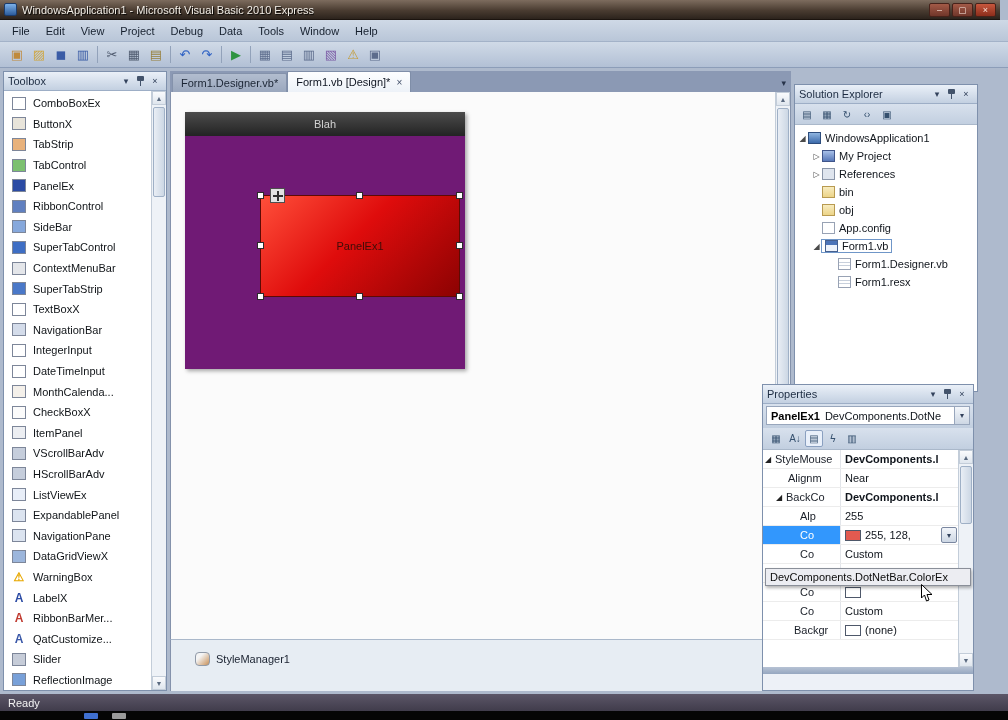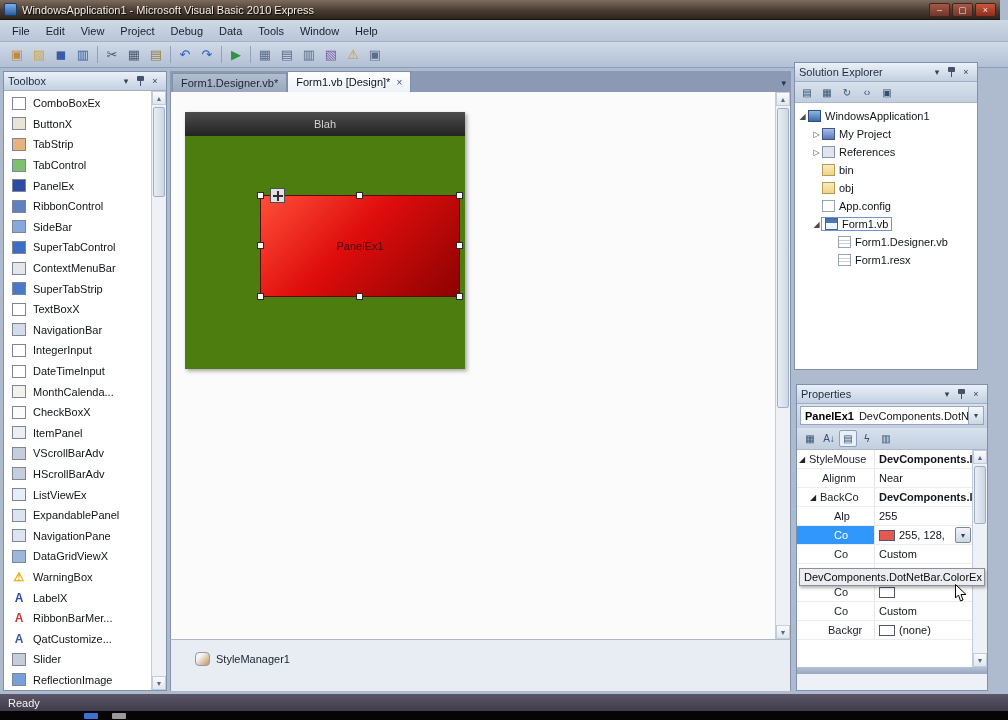--- a/index.html
+++ b/index.html
@@ -49,57 +49,57 @@
   .doc{position:absolute;left:170px;top:71px;width:621px;height:620px;display:flex;flex-direction:column}
   .tabstrip{height:21px;flex:none;background:#8b99b4;display:flex;align-items:flex-end;padding-left:2px;position:relative}
   .tab{height:19px;padding:0 8px;display:flex;align-items:center;gap:6px;white-space:nowrap}
   .tab.inactive{background:linear-gradient(#b2bdcf,#9aa7bd);color:#1b2534;border:1px solid #8492ab;border-bottom:none;border-radius:2px 2px 0 0}
   .tab.active{height:21px;background:linear-gradient(#fdfeff,#edf2f8);color:#0d1420;border:1px solid #7f8ea8;border-bottom:none;border-radius:2px 2px 0 0}
   .tab-close{font-size:10px;color:#42506a}
   .strip-caret{position:absolute;right:5px;bottom:4px;font-size:9px;color:#273349}
   .doc-body{flex:1;background:#fbfbfb;position:relative;border-left:1px solid #8492ab;border-right:1px solid #8492ab}
 
   
-  .design-form{position:absolute;left:14px;top:20px;width:280px;height:257px;background:#4d7c0f;box-shadow:2px 2px 4px rgba(0,0,0,.35)}
+  .design-form{position:absolute;left:14px;top:20px;width:280px;height:257px;background:#701a75;box-shadow:2px 2px 4px rgba(0,0,0,.35)}
   .form-title{height:24px;background:linear-gradient(#4c4c4c,#232323);color:#d2d2d2;text-align:center;line-height:24px}
   .red-panel{position:absolute;left:75px;top:83px;width:200px;height:102px;background:linear-gradient(135deg,#ff4f3a 0%,#df0c0c 45%,#8c0202 100%);border:1px solid #5e0a04;display:flex;align-items:center;justify-content:center;color:#3f0d08}
   .hnd{position:absolute;width:7px;height:7px;background:#fff;border:1px solid #2b2b2b;z-index:3}
   .h-tl{left:-4px;top:-4px}.h-tm{left:50%;margin-left:-4px;top:-4px}.h-tr{right:-4px;top:-4px}
   .h-ml{left:-4px;top:50%;margin-top:-4px}.h-mr{right:-4px;top:50%;margin-top:-4px}
   .h-bl{left:-4px;bottom:-4px}.h-bm{left:50%;margin-left:-4px;bottom:-4px}.h-br{right:-4px;bottom:-4px}
   .move-h{position:absolute;left:9px;top:-8px;width:15px;height:15px;background:#e2e2e2;border:1px solid #4e4e4e;z-index:4}
   .move-h::before{content:"";position:absolute;left:6px;top:2px;width:2px;height:10px;background:#2e2e2e}
   .move-h::after{content:"";position:absolute;top:6px;left:2px;height:2px;width:10px;background:#2e2e2e}
 
   
   .tray{height:52px;flex:none;background:#e7edf3;border-top:1px solid #aab8ca;border-left:1px solid #8492ab;border-right:1px solid #8492ab;padding:12px 0 0 24px}
   .tray-item{display:inline-flex;align-items:center;gap:6px;color:#1a2230}
   .tray-ic{width:15px;height:14px;border:1px solid #909aa8;border-radius:4px;background:linear-gradient(135deg,#f4f4f4 30%,#c89058)}
 
   
-  .solexp{left:794px;top:62px;width:184px;height:308px}
+  .solexp{left:794px;top:84px;width:184px;height:308px}
   .se-toolbar{height:21px;flex:none;background:linear-gradient(#d8e1ed,#c2cfe0);border-bottom:1px solid #aab8ca;display:flex;align-items:center;gap:2px;padding-left:3px}
   .mini-btn{width:18px;height:17px;display:flex;align-items:center;justify-content:center;font-size:10px;color:#35506e;border:1px solid transparent;border-radius:2px}
   .mini-btn.pressed{background:#e9f0fa;border-color:#8aa0c0}
   .se-tree{flex:1;background:#fff;padding-top:4px;overflow:hidden}
   .tree-row{height:18px;display:flex;align-items:center;color:#10151c;white-space:nowrap}
   .t-exp{display:inline-block;width:11px;flex:none;font-size:8px;color:#4a4a4a;text-align:center}
   .t-wrap{display:inline-flex;align-items:flex-start}
   .t-wrap.boxed{border:1px solid #6f96c8;background:#fff;padding:0 3px;margin-left:-1px}
   .ti{width:13px;height:12px;flex:none;margin-right:4px;border:1px solid #7a88a0;background:#fff}
   .ti-project{background:linear-gradient(#8fb5e0,#3c6aaa);border-color:#2c4c7c}
   .ti-myproject{background:linear-gradient(#a8c0e8,#5878b8);border-color:#40558a}
   .ti-references{background:#dfe5ee;border-color:#8a95a8}
   .ti-folder{background:linear-gradient(#f8ecc0,#ecd488);border-color:#b89a50}
   .ti-config{background:#fff;border-color:#98a2b4}
   .ti-form{background:linear-gradient(180deg,#4c74b8 0,#4c74b8 4px,#eef3fb 4px);border-color:#46608f}
   .ti-file{background:linear-gradient(180deg,#fff 0,#fff 3px,#c8d0dc 3px,#c8d0dc 4px,#fff 4px,#fff 6px,#c8d0dc 6px,#c8d0dc 7px,#fff 7px);border-color:#98a2b4}
 
   
-  .props{left:796px;top:384px;width:192px;height:307px;background:#be185d}
+  .props{left:762px;top:384px;width:212px;height:307px;background:#be185d}
   .props-combo-row{height:24px;flex:none;background:linear-gradient(#d8e1ed,#c2cfe0);padding:2px 3px}
   .props-combo{height:19px;background:#fff;border:1px solid #98a6bc;display:flex;align-items:center;padding-left:4px;position:relative;overflow:hidden;white-space:nowrap}
   .combo-name{font-weight:bold;margin-right:5px}
   .combo-type{color:#10151c}
   .combo-btn{position:absolute;right:0;top:0;bottom:0;width:15px;background:linear-gradient(#f4f7fb,#cdd7e4);border-left:1px solid #98a6bc;display:flex;align-items:center;justify-content:center;font-size:8px;color:#33425c}
   .props-toolbar{height:22px;flex:none;background:linear-gradient(#d8e1ed,#c2cfe0);border-bottom:1px solid #aab8ca;display:flex;align-items:center;gap:1px;padding-left:4px}
   .props-grid{flex:1;position:relative;background:#fff;overflow:hidden}
   .prop-rows{margin-right:15px}
   .prop-row{height:19px;display:flex;border-bottom:1px solid #ececec}
   .prop-label{width:78px;flex:none;display:flex;align-items:center;color:#1a1f28;border-right:1px solid #e2e5ea;overflow:hidden;white-space:nowrap}

